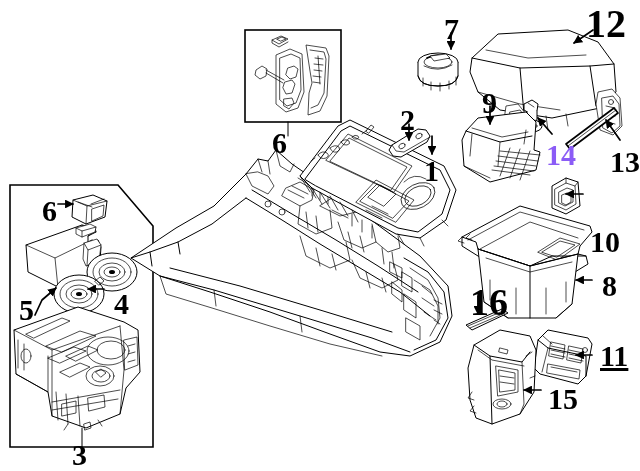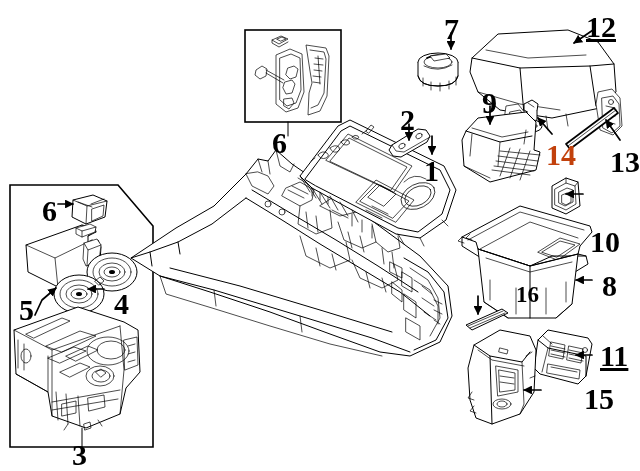--- a/index.html
+++ b/index.html
@@ -400,18 +400,18 @@
 <div class="callout" style="left: 400px; top: 105px; font-size: 30px; color: rgb(0, 0, 0);">2</div>
 <div class="callout" style="left: 72px; top: 440px; font-size: 30px; color: rgb(0, 0, 0);">3</div>
 <div class="callout" style="left: 114px; top: 289px; font-size: 30px; color: rgb(0, 0, 0);">4</div>
 <div class="callout" style="left: 19px; top: 295px; font-size: 30px; color: rgb(0, 0, 0);">5</div>
 <div class="callout" style="left: 42px; top: 196px; font-size: 30px; color: rgb(0, 0, 0);">6</div>
 <div class="callout" style="left: 444px; top: 14px; font-size: 30px; color: rgb(0, 0, 0);">7</div>
 <div class="callout" style="left: 602px; top: 271px; font-size: 30px; color: rgb(0, 0, 0);">8</div>
 <div class="callout" style="left: 482px; top: 88px; font-size: 30px; color: rgb(0, 0, 0);">9</div>
 <div class="callout" style="left: 590px; top: 182px; font-size: 30px; color: rgb(0, 0, 0); margin-top: 45px;">10</div>
 <div class="callout" style="left: 600px; top: 341px; font-size: 30px; color: rgb(0, 0, 0); text-decoration: underline;">11</div>
-<div class="callout" style="left: 586px; top: 12px; font-size: 30px; color: rgb(0, 0, 0); text-decoration: underline;">12</div>
+<div class="callout" style="left: 586px; top: 4px; font-size: 40px; color: rgb(0, 0, 0);">12</div>
 <div class="callout" style="left: 610px; top: 147px; font-size: 30px; color: rgb(0, 0, 0);">13</div>
-<div class="callout" style="left: 546px; top: 140px; font-size: 30px; color: #c2410c;">14</div>
-<div class="callout" style="left: 548px; top: 384px; font-size: 30px; color: rgb(0, 0, 0); margin-left: 36px;">15</div>
-<div class="callout" style="left: 470px; top: 283px; font-size: 23px; color: rgb(0, 0, 0); margin-left: 46px;">16</div>
+<div class="callout" style="left: 546px; top: 140px; font-size: 30px; color: #8b5cf6;">14</div>
+<div class="callout" style="left: 548px; top: 384px; font-size: 30px; color: rgb(0, 0, 0);">15</div>
+<div class="callout" style="left: 470px; top: 283px; font-size: 38px; color: rgb(0, 0, 0);">16</div>
 <div class="callout" style="left: 272px; top: 128px; font-size: 30px; color: rgb(0, 0, 0);">6</div>
 
 </body></html>

